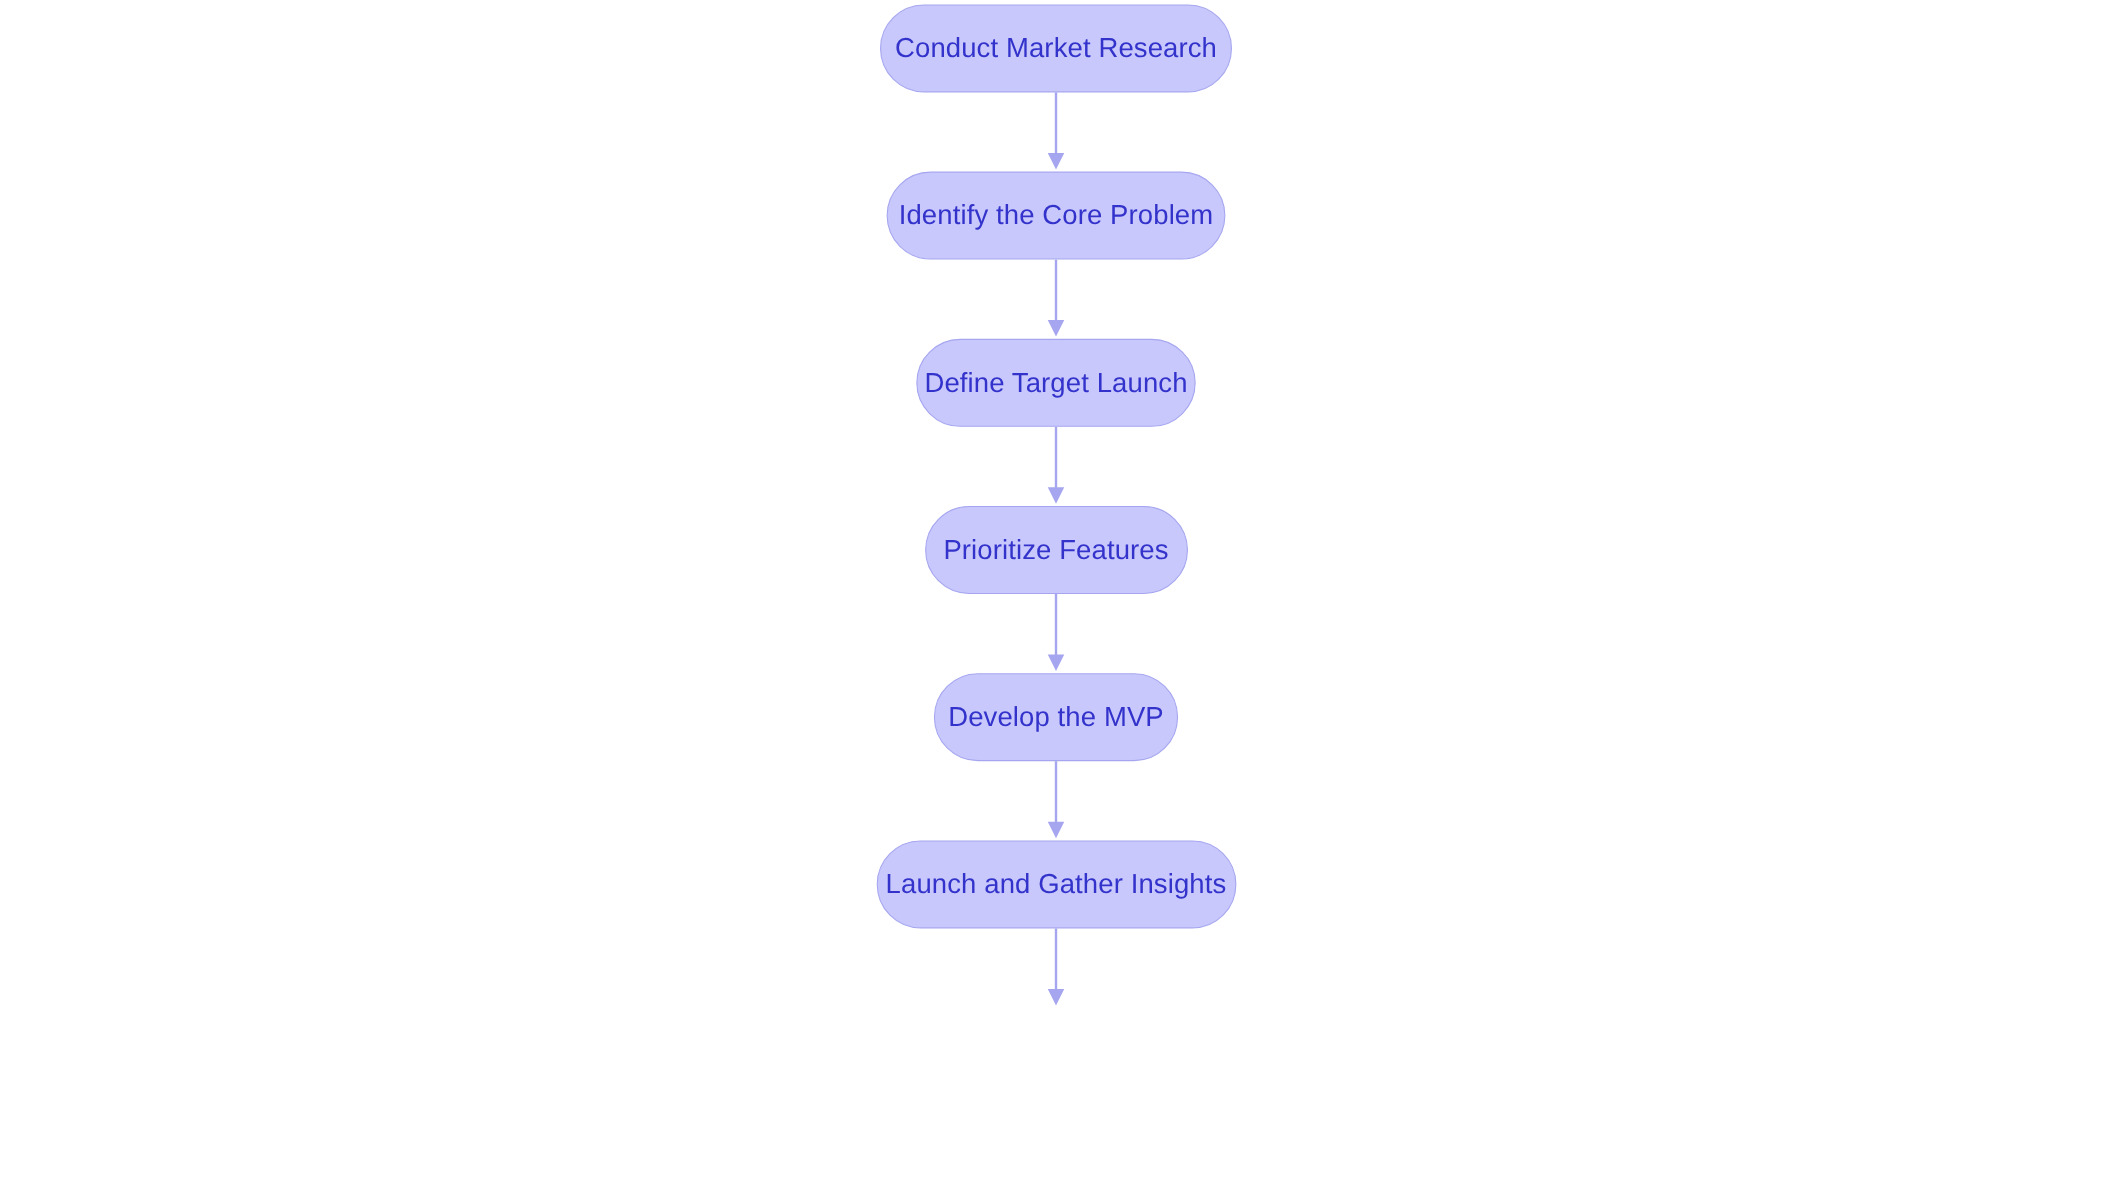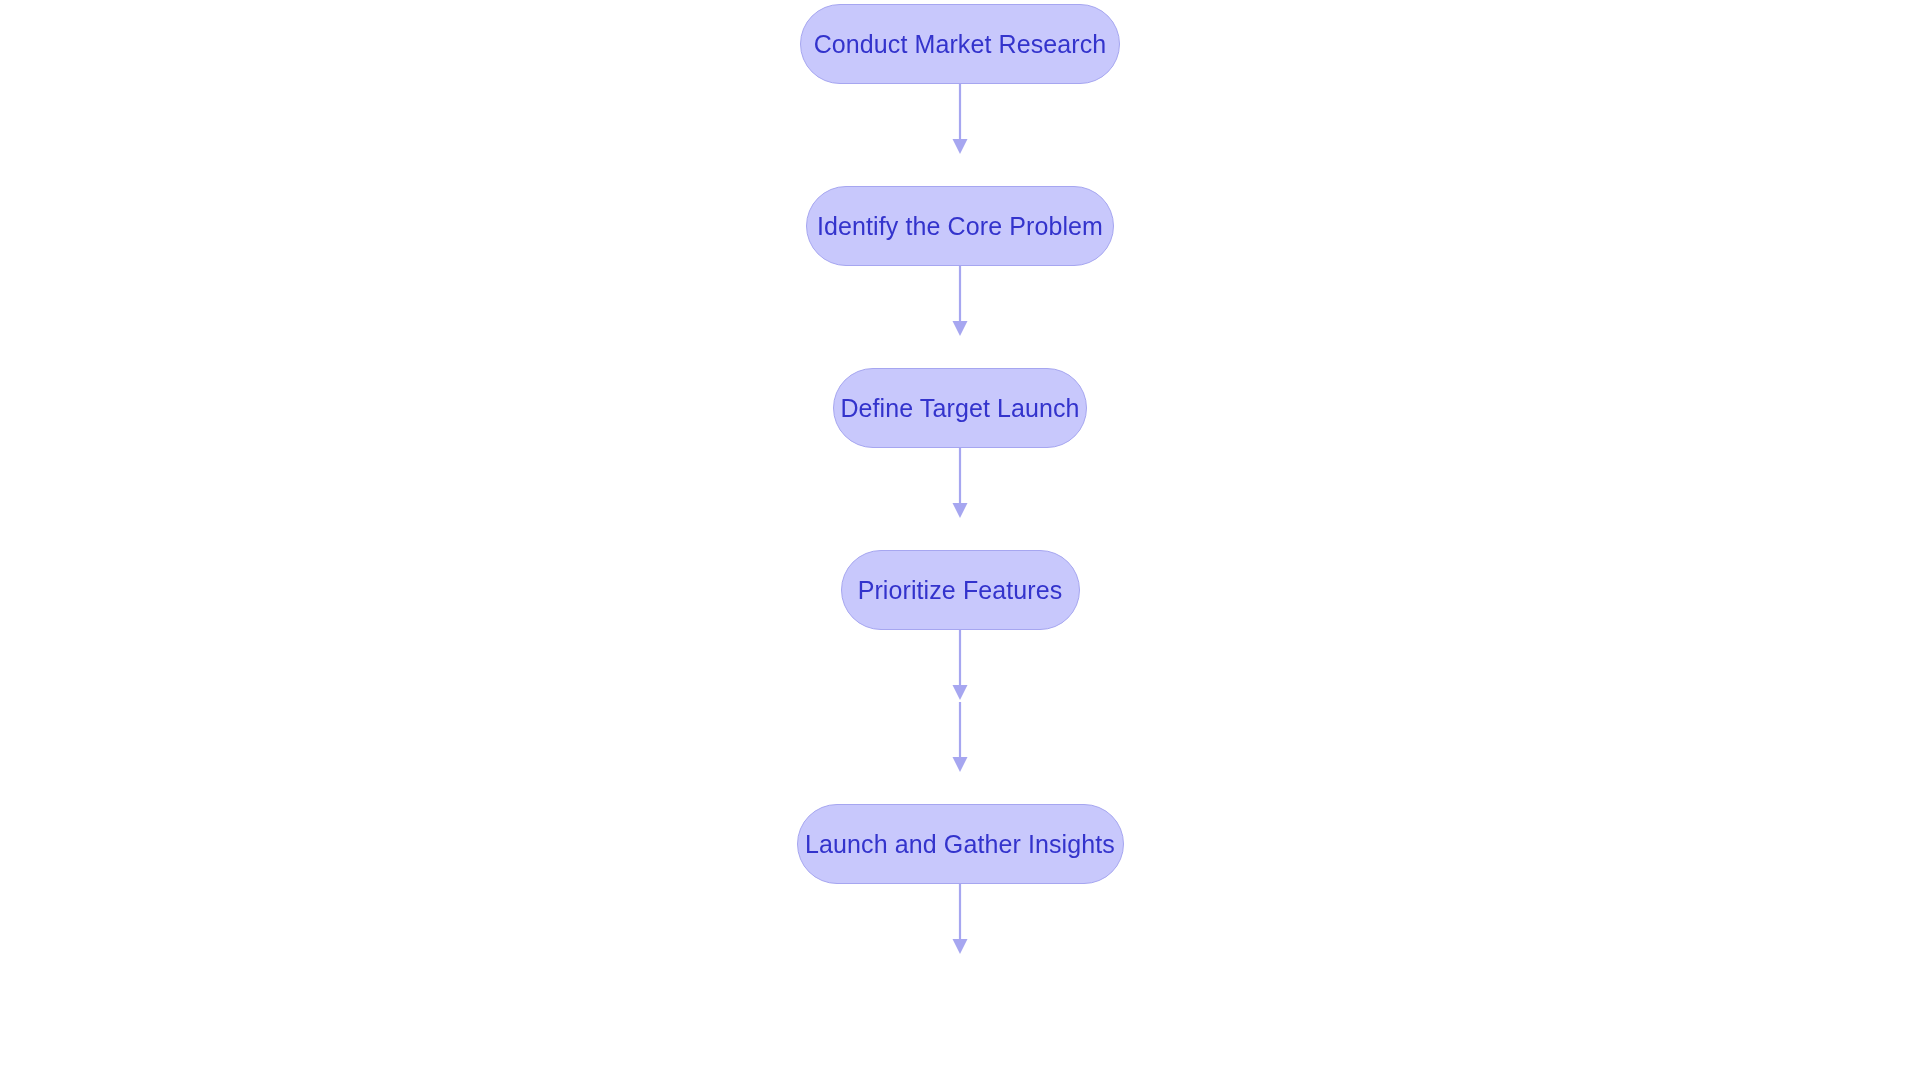--- a/index.html
+++ b/index.html
@@ -35,21 +35,20 @@
   .node {
     box-sizing: border-box;
     height: 80px;
     border-radius: 40px;
     background: #c8c8fc;
     border: 1.6px solid #a6a6f0;
     display: flex;
     align-items: center;
     justify-content: center;
     flex: 0 0 auto;
-    margin-top: 30px;
   }
 
   .node-label {
     color: #3333cc;
     font-family: "Liberation Sans", sans-serif;
     font-size: 25px;
     font-weight: 400;
     line-height: 1;
     letter-spacing: 0.1px;
     white-space: nowrap;
@@ -113,20 +112,23 @@
       <span class="node-label">Prioritize Features</span>
     </div>
 
     <div class="connector">
       <svg viewBox="0 0 24 72" xmlns="http://www.w3.org/2000/svg" aria-hidden="true">
         <line x1="12" y1="0" x2="12" y2="58" stroke="#a6a6f0" stroke-width="2.2"></line>
         <polygon points="12,70 4.5,55 19.5,55" fill="#a6a6f0"></polygon>
       </svg>
     </div>
 
+    <div class="node" style="width:222px;">
+      <span class="node-label">Develop the MVP</span>
+    </div>
 
     <div class="connector">
       <svg viewBox="0 0 24 72" xmlns="http://www.w3.org/2000/svg" aria-hidden="true">
         <line x1="12" y1="0" x2="12" y2="58" stroke="#a6a6f0" stroke-width="2.2"></line>
         <polygon points="12,70 4.5,55 19.5,55" fill="#a6a6f0"></polygon>
       </svg>
     </div>
 
     <div class="node" style="width:327px;">
       <span class="node-label">Launch and Gather Insights</span>

